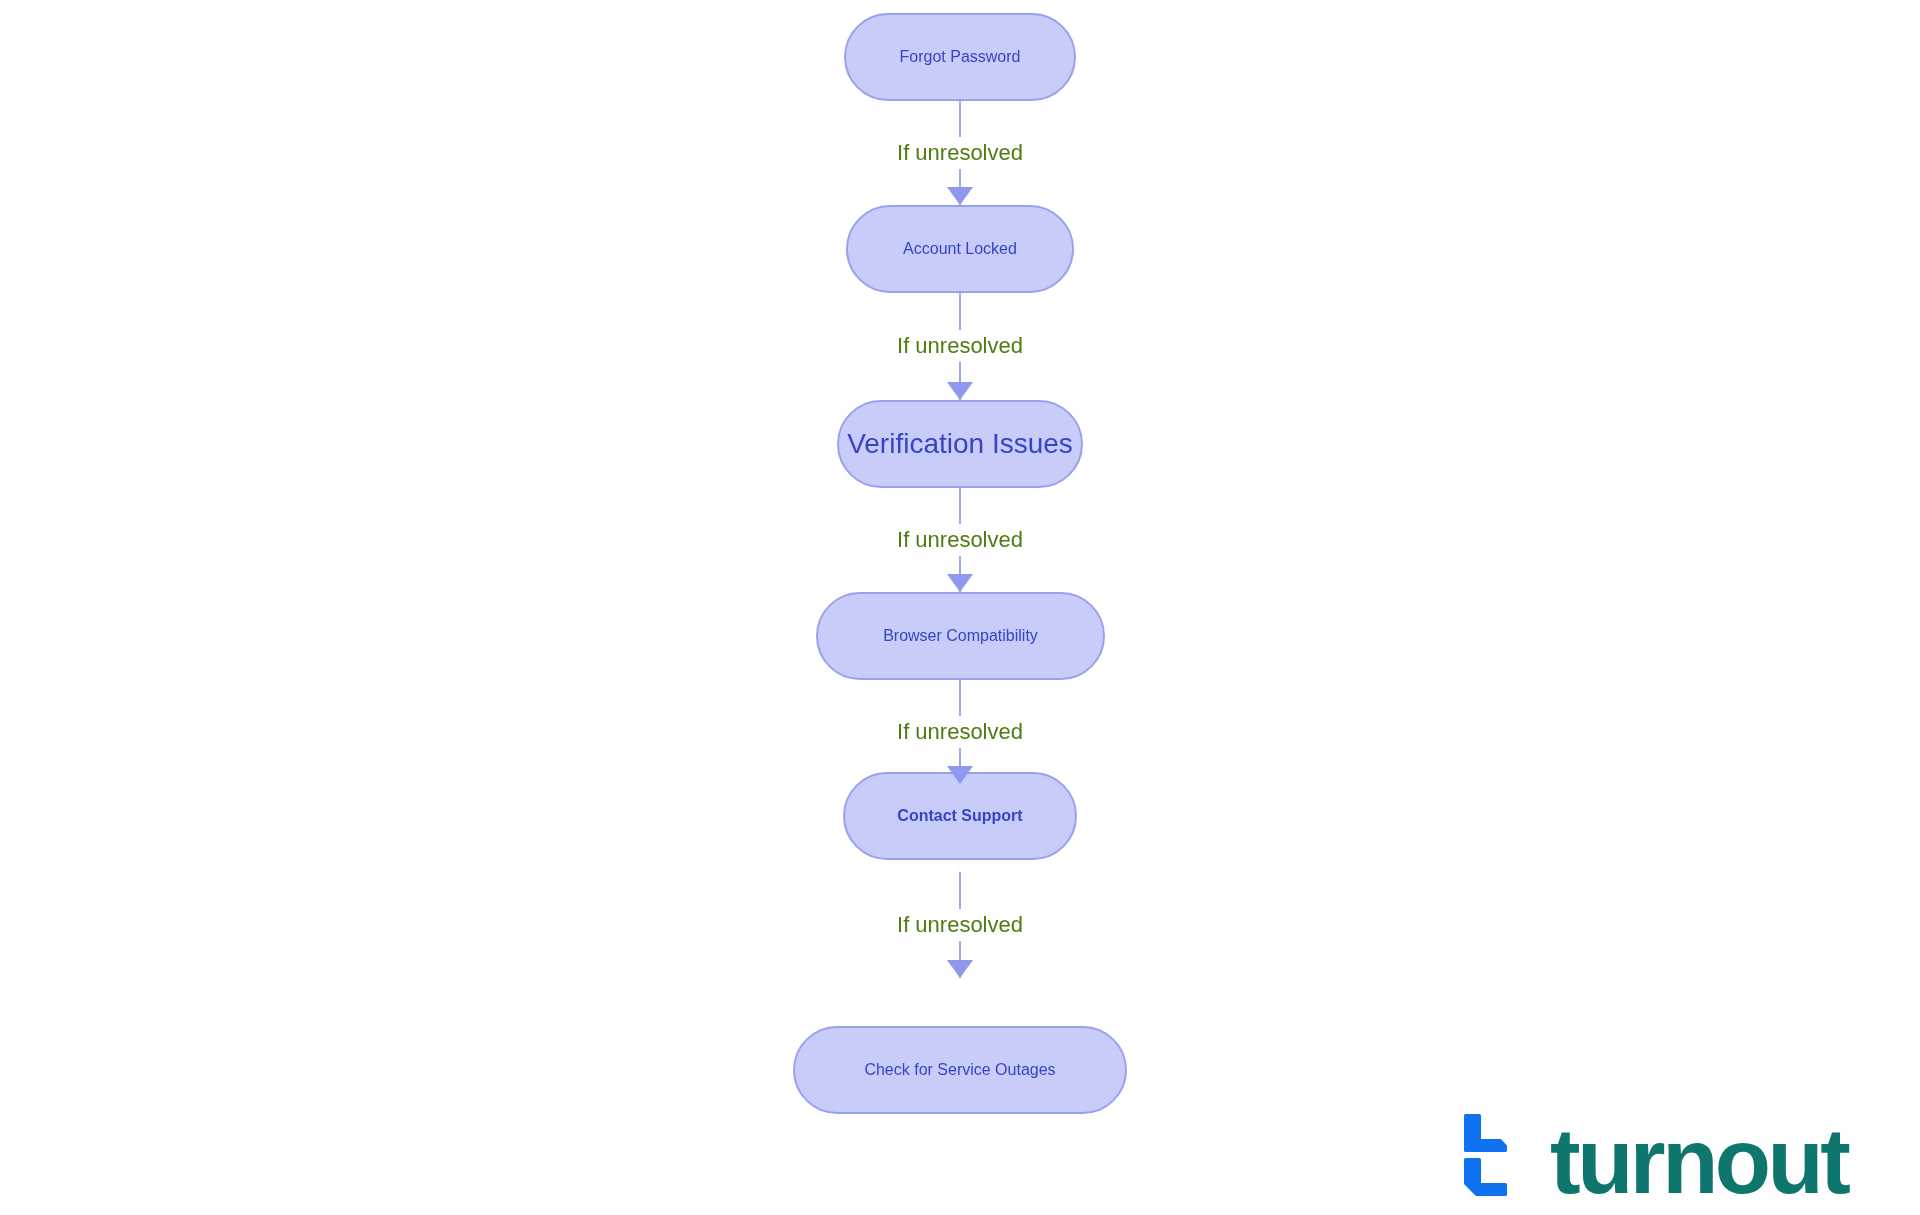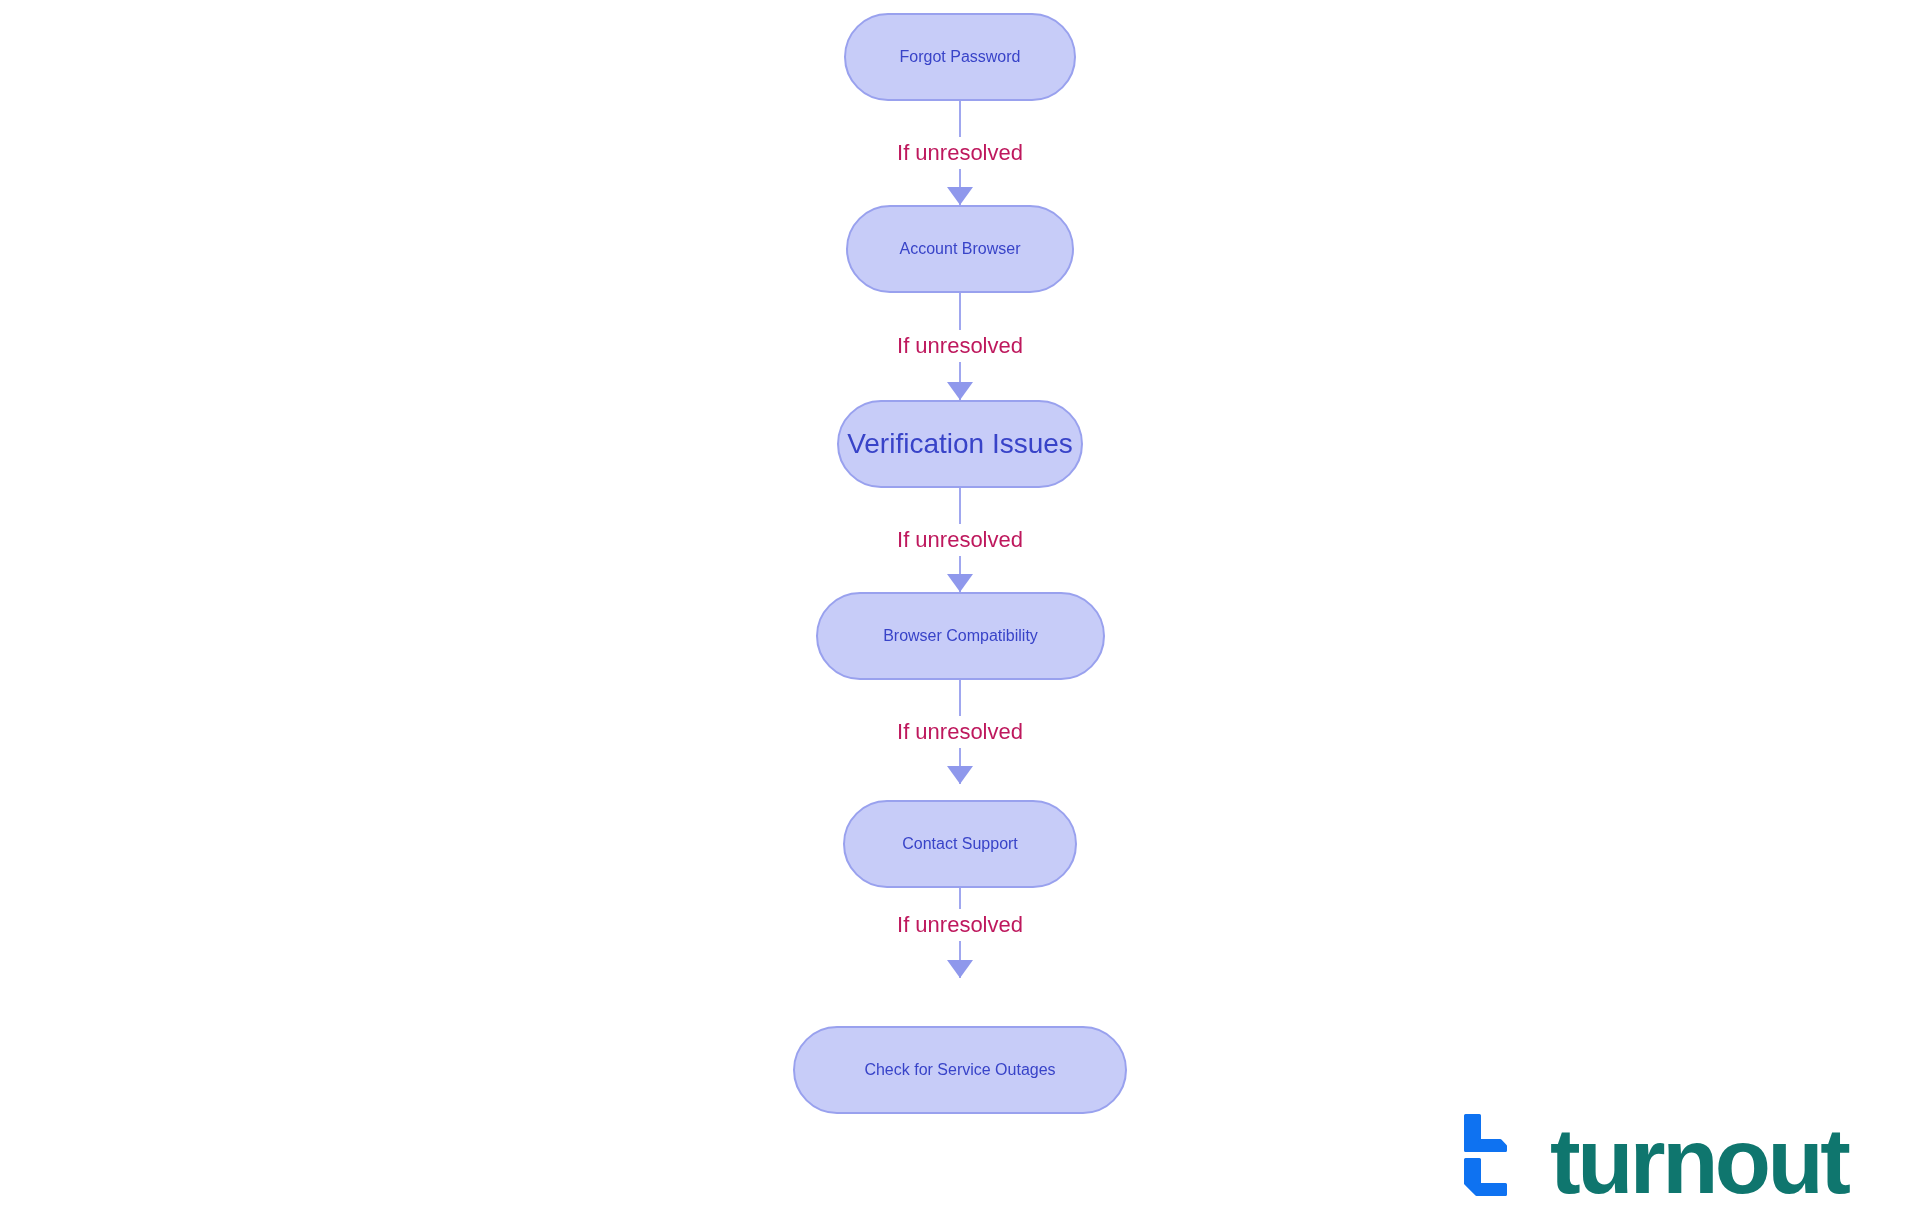--- a/index.html
+++ b/index.html
@@ -25,21 +25,21 @@
     justify-content: center;
     color: #3843c8;
     font-size: 16px;
     white-space: nowrap;
     z-index: 2;
   }
   .node-1 { left: 844px; top: 13px;  width: 232px; }
   .node-2 { left: 846px; top: 205px; width: 228px; }
   .node-3 { left: 837px; top: 400px; width: 246px; font-size: 28px; }
   .node-4 { left: 816px; top: 592px; width: 289px; }
-  .node-5 { left: 843px; top: 800px; width: 234px; }
+  .node-5 { left: 843px; top: 772px; width: 234px; font-weight: bold; }
   .node-6 { left: 793px; top: 1026px; width: 334px; }
 
   
   .vline {
     position: absolute;
     left: 958.5px;
     width: 2.5px;
     background: #a0a7ef;
     z-index: 1;
   }
@@ -65,21 +65,21 @@
   .arrow-4 { top: 766px; }
   .arrow-5 { top: 960px; }
 
   
   .elabel {
     position: absolute;
     left: 960px;
     transform: translate(-50%, -50%);
     background: #ffffff;
     padding: 3px 6px;
-    color: #be185d;
+    color: #4d7c0f;
     font-size: 22px;
     white-space: nowrap;
     z-index: 2;
   }
   .elabel-1 { top: 153px; }
   .elabel-2 { top: 346px; }
   .elabel-3 { top: 540px; }
   .elabel-4 { top: 732px; }
   .elabel-5 { top: 925px; }
 
@@ -123,21 +123,21 @@
   <div class="arrow arrow-4"></div>
   <div class="arrow arrow-5"></div>
 
   <div class="elabel elabel-1">If unresolved</div>
   <div class="elabel elabel-2">If unresolved</div>
   <div class="elabel elabel-3">If unresolved</div>
   <div class="elabel elabel-4">If unresolved</div>
   <div class="elabel elabel-5">If unresolved</div>
 
   <div class="node node-1">Forgot Password</div>
-  <div class="node node-2">Account Browser</div>
+  <div class="node node-2">Account Locked</div>
   <div class="node node-3">Verification Issues</div>
   <div class="node node-4">Browser Compatibility</div>
   <div class="node node-5">Contact Support</div>
   <div class="node node-6">Check for Service Outages</div>
 
   <svg class="logo-mark" viewBox="0 0 44 82" xmlns="http://www.w3.org/2000/svg">
     <path d="M1.5 1.5 H15.5 V26.5 H36.3 L41.5 32 V36.5 H1.5 Z" fill="#0e72f1" stroke="#0e72f1" stroke-width="3" stroke-linejoin="round"></path>
     <path d="M1.5 45.5 H15.5 V70.5 H41.5 V80.5 H12.5 L1.5 69.5 Z" fill="#0e72f1" stroke="#0e72f1" stroke-width="3" stroke-linejoin="round"></path>
   </svg>
   <div class="logo-text">turnout</div>

